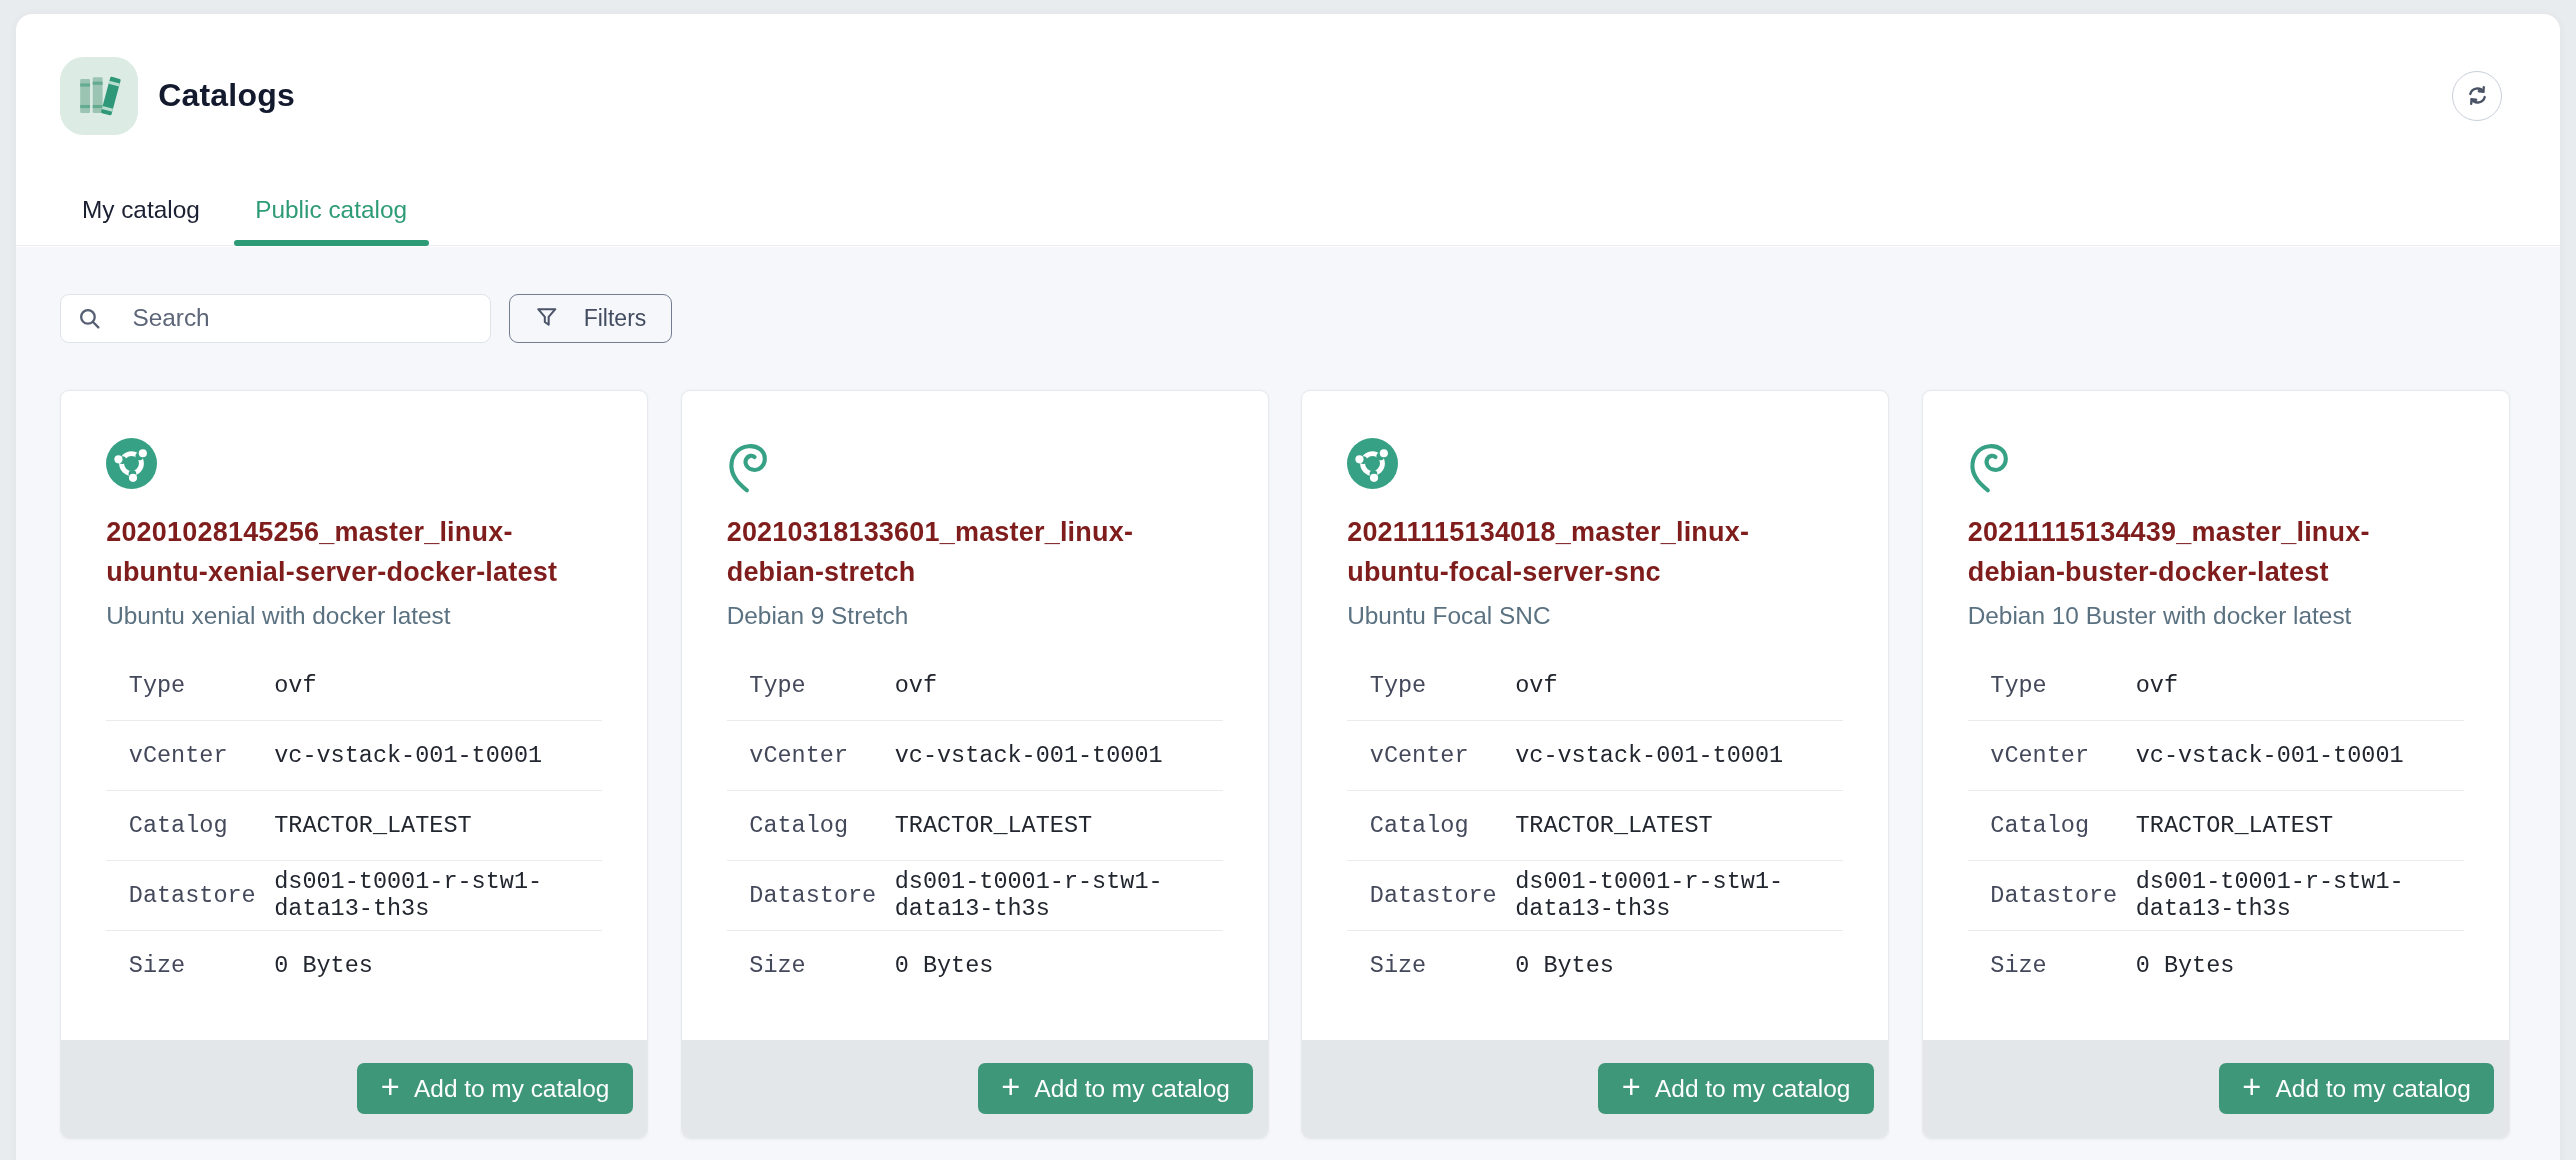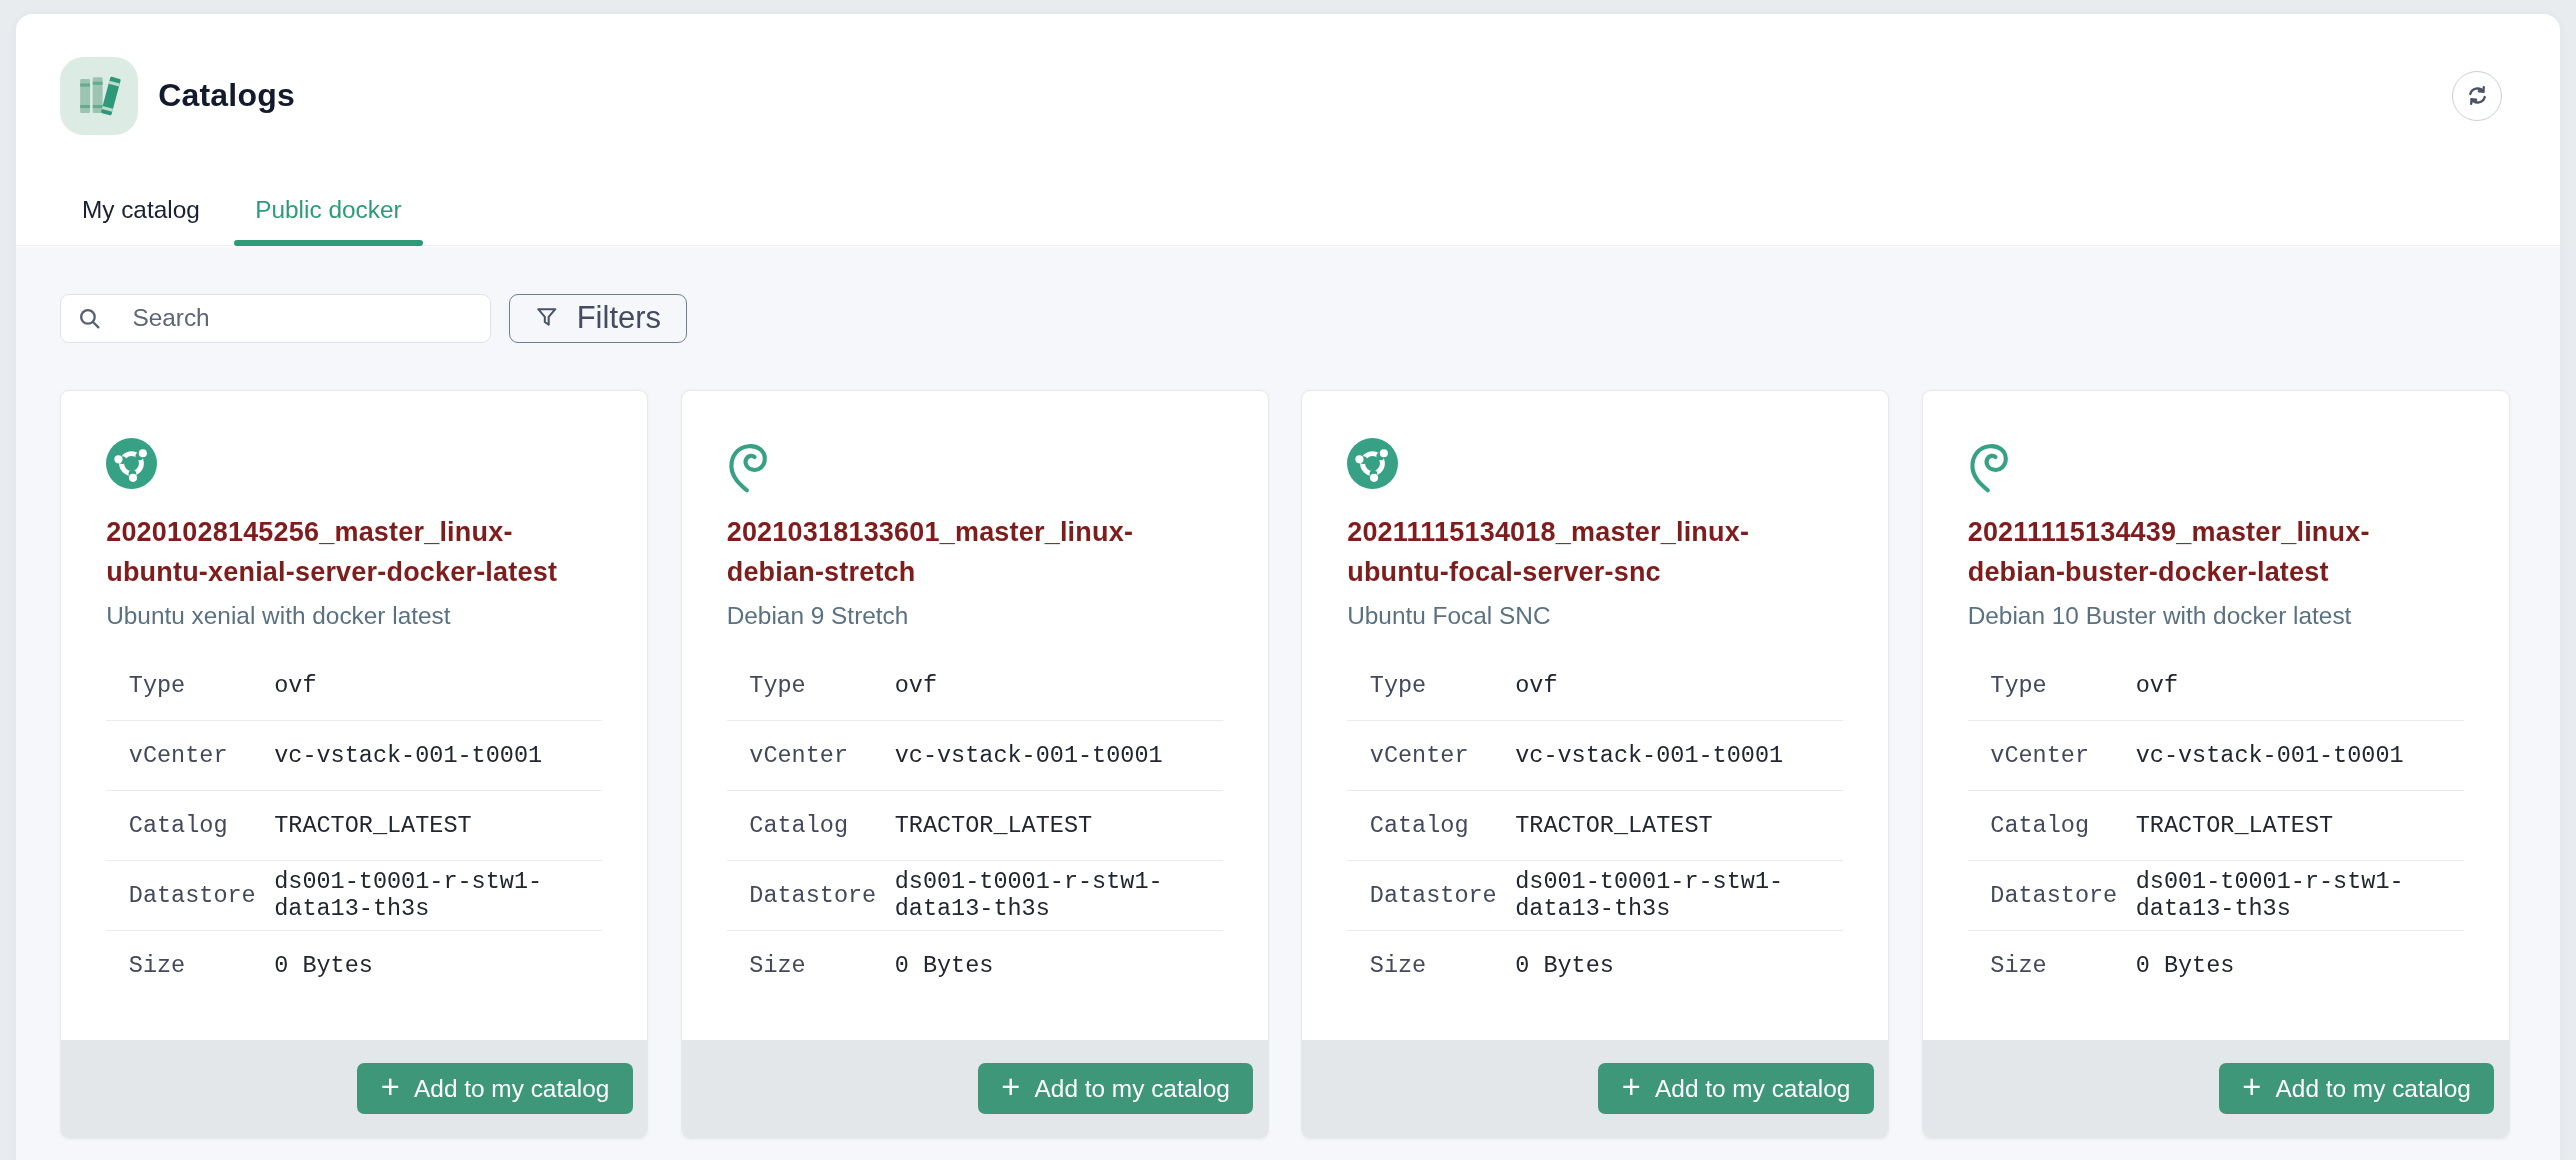--- a/index.html
+++ b/index.html
@@ -59,22 +59,22 @@
     border-radius:9px; display:flex; align-items:center; padding:0 16.2px; gap:30px;
   }
   .search-box input {
     border:none; outline:none; background:transparent; flex:1;
     font-size:24.4px; color:#3a4254; font-family:"Liberation Sans", sans-serif;
   }
   .search-box input::placeholder { color:#5d6678; opacity:1; }
   .filters-btn {
     height:49px; padding:0 25px; background:transparent; cursor:pointer;
     border:1.8px solid #737d92; border-radius:9px;
-    display:flex; align-items:center; gap:18px;
-    font-size:31px; color:#434c60; font-family:"Liberation Sans", sans-serif;
+    display:flex; align-items:center; gap:25px;
+    font-size:23px; color:#434c60; font-family:"Liberation Sans", sans-serif;
   }
   
   .cards {
     margin-top:47px; display:grid;
     grid-template-columns:repeat(4, 588px); gap:32.5px;
   }
   .card {
     position:relative; width:588px; height:749px; background:#fff;
     border:1.4px solid #e5e9ed; border-radius:9px;
     box-shadow:0 0.9px 3.6px rgba(20,30,60,.04); overflow:hidden;
@@ -133,21 +133,21 @@
         <path d="M17.2 8.4 A6.6 6.6 0 0 0 5.6 10.6"></path>
         <path d="M6.8 15.6 A6.6 6.6 0 0 0 18.4 13.4"></path>
         <path d="M17.6 4.6 L17.2 8.6 L13.2 8.2" fill="none"></path>
         <path d="M6.4 19.4 L6.8 15.4 L10.8 15.8" fill="none"></path>
       </svg>
     </div>
   </div>
 
   <div class="tabs">
     <div class="tab">My catalog</div>
-    <div class="tab active">Public docker</div>
+    <div class="tab active">Public catalog</div>
   </div>
 
   <div class="content">
 
     <div class="toolbar">
       <div class="search-box">
         <svg width="25" height="25" viewBox="0 0 24 24" fill="none" stroke="#555e72" stroke-width="2.2" stroke-linecap="round">
           <circle cx="10.5" cy="10.5" r="6.5"></circle>
           <line x1="15.6" y1="15.6" x2="20.5" y2="20.5"></line>
         </svg>

